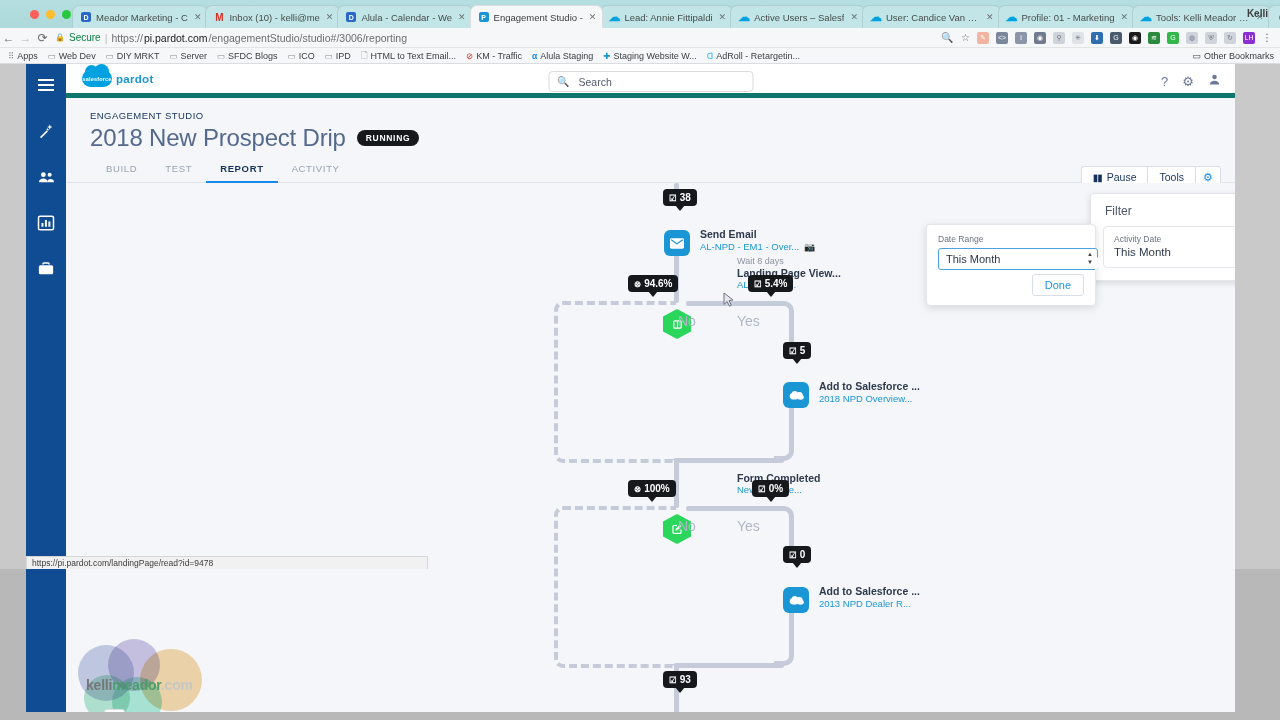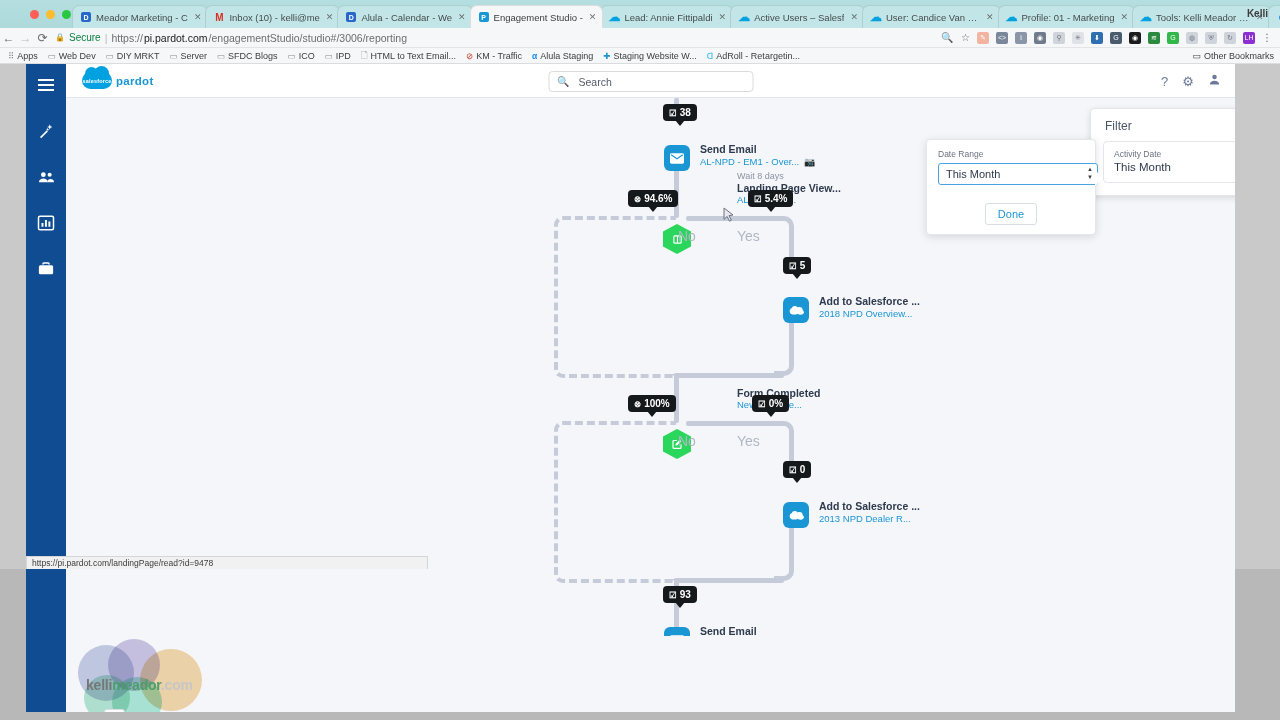--- a/index.html
+++ b/index.html
@@ -84,21 +84,21 @@
     position:absolute; left:0; top:0; width:40px; height:648px;
     background:#0f4c92;
     display:flex; flex-direction:column; align-items:center; padding-top:10px; gap:24px;
   }
   .rail-ico { width:22px; height:22px; display:flex; align-items:center; justify-content:center; color:#fff; }
   .burger { display:flex; flex-direction:column; gap:3px; }
   .burger i { display:block; width:16px; height:2px; background:#fff; }
 
   .apphead {
     position:absolute; left:40px; top:0; width:1169px; height:34px;
-    background:#fff; border-bottom:1px solid #0f766e;
+    background:#fff; border-bottom:5px solid #0f766e;
     display:flex; align-items:center;
   }
   .logo { margin-left:16px; display:flex; align-items:center; gap:4px; }
   .logo .cloud {
     width:30px; height:17px; background:#00a1e0; border-radius:9px; position:relative;
     display:flex; align-items:center; justify-content:center;
     font-size:5.5px; color:#fff; font-weight:bold; letter-spacing:.2px;
   }
   .logo .cloud::before { content:""; position:absolute; left:3px; top:-5px; width:13px; height:13px;
                          background:#00a1e0; border-radius:50%; }
@@ -208,21 +208,21 @@
   .daterange .drlbl { font-size:8.5px; color:#6b7280; margin-bottom:4px; }
   .selwrap { position:relative; width:160px; }
   .selwrap select {
     appearance:none; -webkit-appearance:none;
     width:160px; height:22px; border:1px solid #4aa3e0; border-radius:3px;
     background:#fff; font-size:11px; color:#2e3a4d; padding:0 18px 0 7px;
     font-family:"Liberation Sans", sans-serif; outline:none;
   }
   .spin { position:absolute; right:5px; top:3px; display:flex; flex-direction:column; gap:2px; color:#3e3e3c; }
   .spin i { font-size:6px; line-height:6px; }
-  .donerow { display:flex; justify-content:center; margin-top:18px; }
+  .donerow { display:flex; justify-content:flex-end; margin-top:4px; }
   .donebtn {
     border:1px solid #d8dde6; border-radius:3px; background:#fff;
     font-size:11px; color:#1b96d4; padding:4px 12px;
   }
 
   
   .watermark { position:absolute; left:52px; top:575px; width:132px; height:90px; opacity:.75; }
   .blob { position:absolute; border-radius:50%; mix-blend-mode:multiply; opacity:.62; }
   .wmtext {
     position:absolute; left:8px; top:38px; font-size:14px; font-weight:bold; letter-spacing:-.2px;
@@ -461,20 +461,33 @@
         <span class="hi">
           <svg width="13" height="13" viewBox="0 0 24 24" fill="#6b7a99">
               <circle cx="12" cy="7.5" r="4.2"></circle>
               <path d="M3.5 21c0-4.4 3.8-6.6 8.5-6.6s8.5 2.2 8.5 6.6z"></path>
             </svg>
         </span>
       </div>
     </div>
 
     <div class="page">
+      <div class="pagehead">
+        <div class="crumb">ENGAGEMENT STUDIO</div>
+        <div class="titlerow">
+          <div class="ptitle">2018 New Prospect Drip</div>
+          <div class="pill">RUNNING</div>
+        </div>
+        <div class="tabsrow">
+          <div class="ptab">BUILD</div>
+          <div class="ptab">TEST</div>
+          <div class="ptab on">REPORT</div>
+          <div class="ptab">ACTIVITY</div>
+        </div>
+      </div>
       <div class="hairline"></div>
 
       <div style="position:absolute; right:14px; top:68px; display:flex;">
         <div style="display:flex;align-items:center;gap:5px;height:22px;padding:0 11px;background:#fff;border:1px solid #d8dde6;border-right:none;border-top-left-radius:3px;border-bottom-left-radius:3px;font-size:10.5px;color:#16325c;">
           <span style="letter-spacing:-1px;color:#16325c;font-size:10px;">▮▮</span>
           <span>Pause</span>
         </div>
         <div style="display:flex;align-items:center;height:22px;padding:0 11px;background:#fff;border:1px solid #d8dde6;border-right:none;font-size:10.5px;color:#16325c;">
           <span>Tools</span>
         </div>

